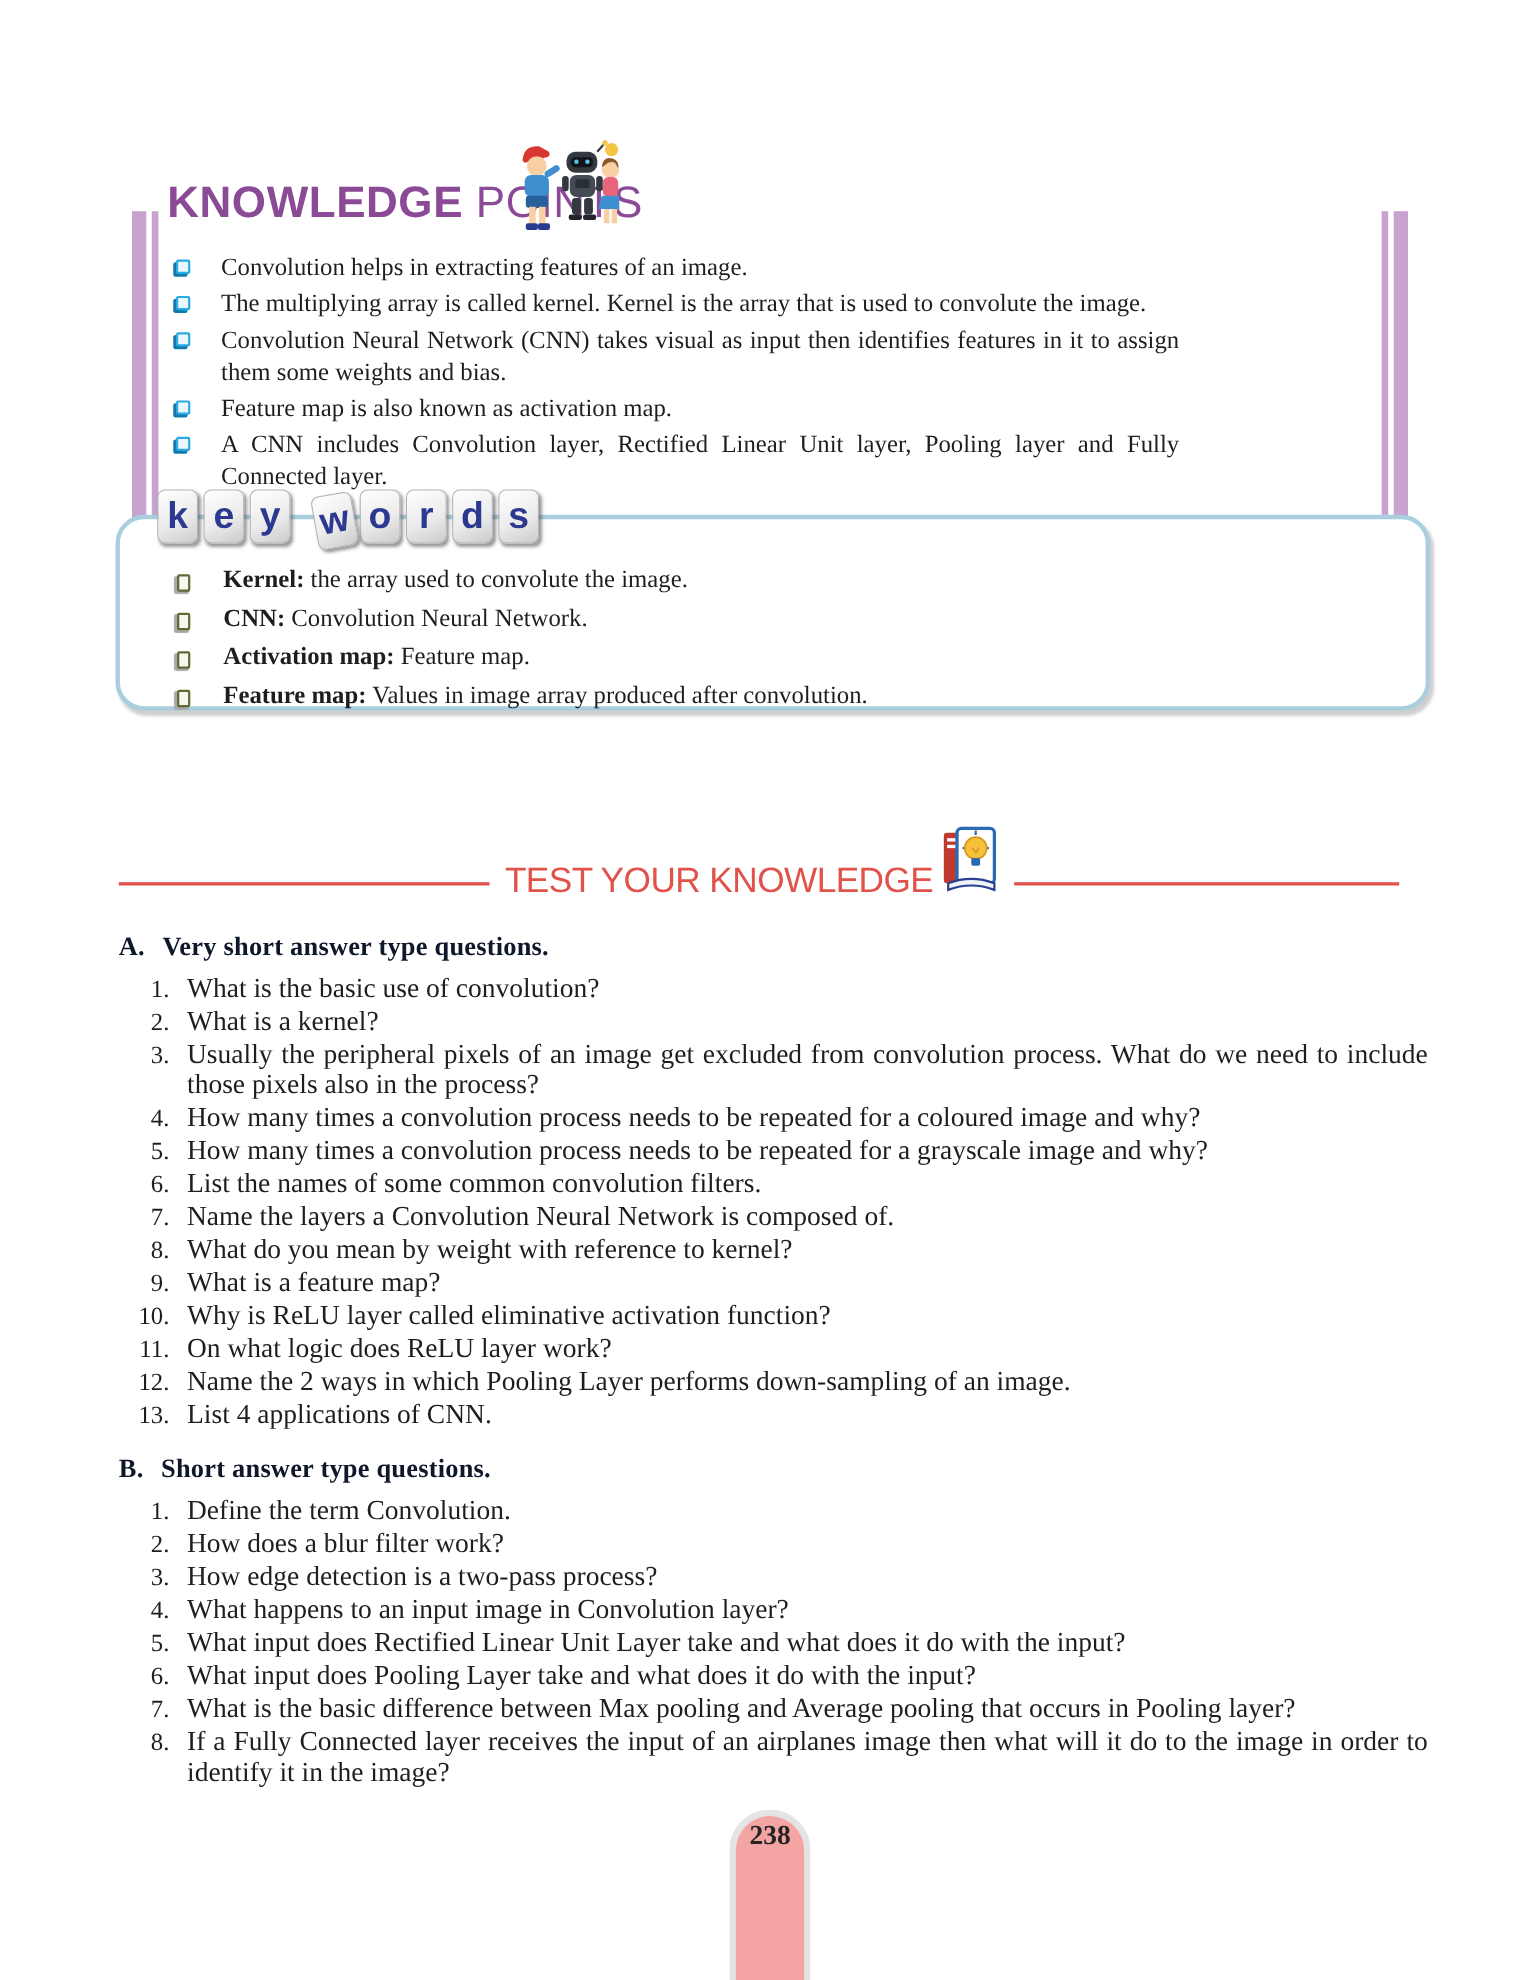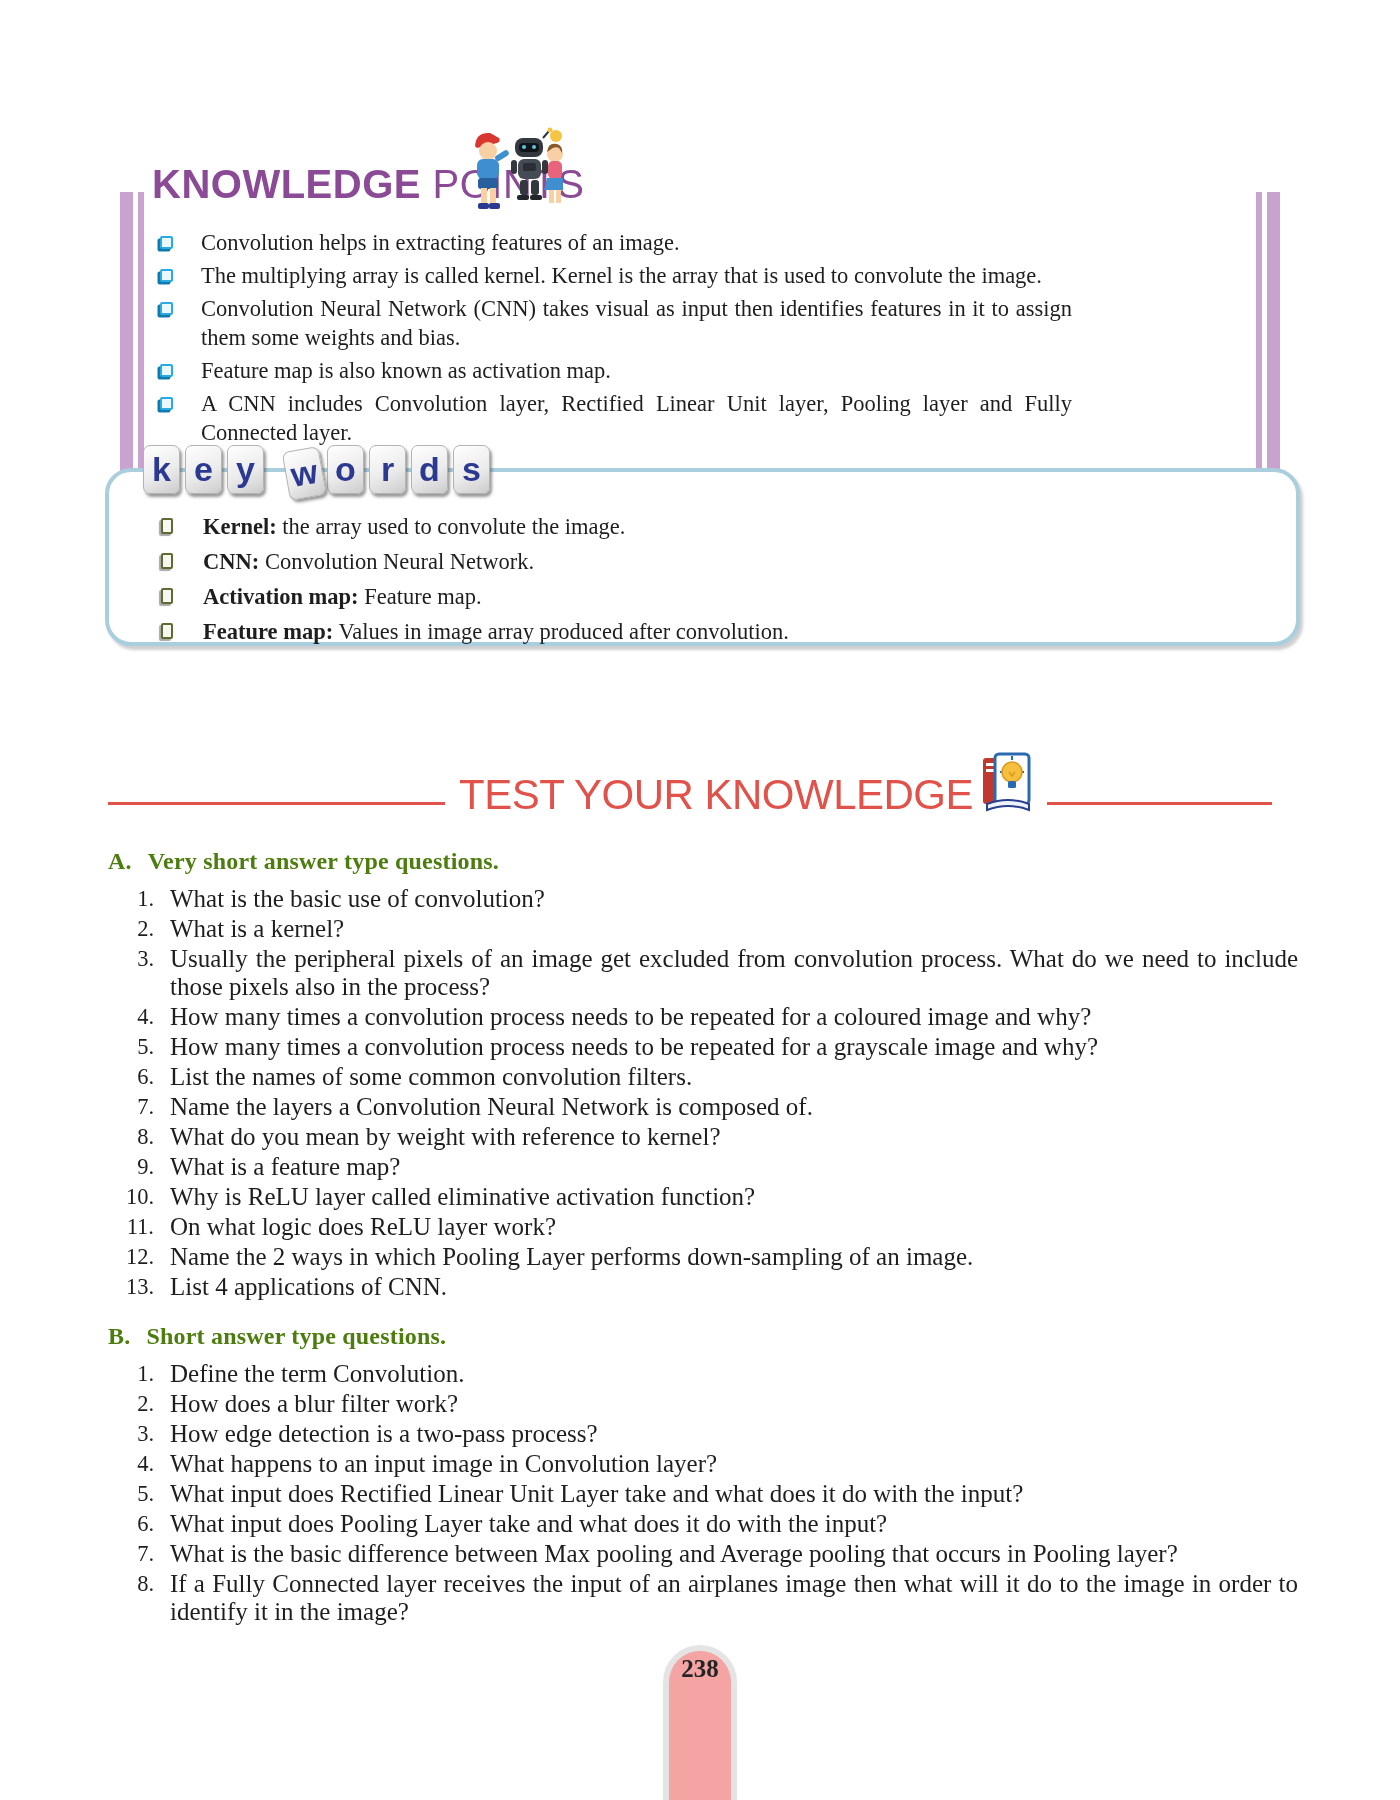--- a/index.html
+++ b/index.html
@@ -47,47 +47,47 @@
   .kw-tile {
     width:37px; height:49px; margin-right:5px;
     display:flex; align-items:center; justify-content:center;
     background:linear-gradient(155deg, #ffffff 0%, #ececec 55%, #cccccc 100%);
     border:1px solid #b3b3b3; border-radius:7px;
     box-shadow:2px 3px 3px rgba(70,70,70,0.55);
     font-family:"Liberation Sans", sans-serif; font-weight:700; font-size:34px; color:#2b3990;
   }
   .kw-tile.tilted { transform:rotate(-10deg) translateY(4px); }
   .kw-list { padding:40px 40px 0 52px; }
-  .kw-item { display:flex; margin-bottom:6px; }
+  .kw-item { display:flex; margin-bottom:6px;align-items:center; }
   .kw-bullet {
     flex:0 0 12px; height:16px; margin:6px 30px 0 0;
     border:2.5px solid #5d6b33; border-radius:2px; background:#f6f8f0;
     box-shadow:-2px 2px 1px #a8a8a8;
   }
   .kw-text { flex:1; font-size:22.5px; line-height:29px; }
   .kw-term { font-weight:700; }
 
   
   .tyk-row {
     position:absolute; left:108px; top:752px; width:1164px; height:64px;
     display:flex; align-items:flex-end;
   }
   .tyk-line { height:3px; background:#e0524a; margin-bottom:11px; }
   .tyk-line.left { flex:0 0 337px; }
   .tyk-line.right { flex:1; }
   .tyk-title {
-    font-family:"Liberation Sans", sans-serif; font-size:42px; color:#e0524a;
+    font-family:"Liberation Sans", sans-serif; font-size:32px; color:#e0524a;
     line-height:1; margin:0 6px 0 14px; white-space:nowrap; letter-spacing:-0.5px;
   }
   .tyk-icon { margin:0 10px 0 0; }
 
   
   .sections { position:absolute; left:108px; top:848px; width:1190px; }
   .sec-head {
-    font-size:24px; font-weight:700; color:#4d7c0f;
+    font-size:24px; font-weight:700; color:#0f172a;
     margin-bottom:10px; letter-spacing:0.2px;
   }
   .sec-head .sec-label { margin-right:16px; }
   .q-row { display:flex; margin-bottom:2px; }
   .q-num { flex:0 0 46px; text-align:right; margin-right:16px; font-size:22.5px; line-height:28px; }
   .q-text { flex:1; font-size:25px; line-height:28px; text-align:justify; }
   .sec-b { margin-top:22px; }
 
   
   .page-tab {

